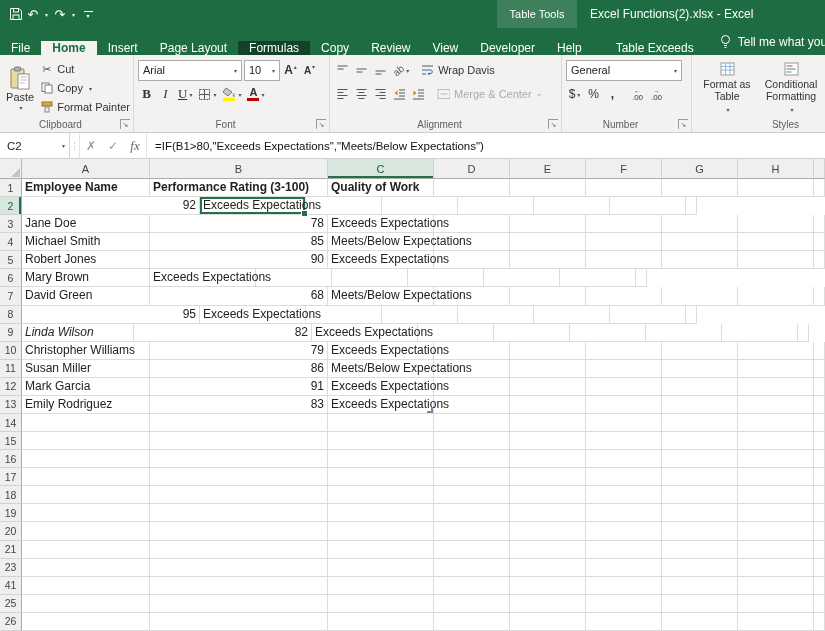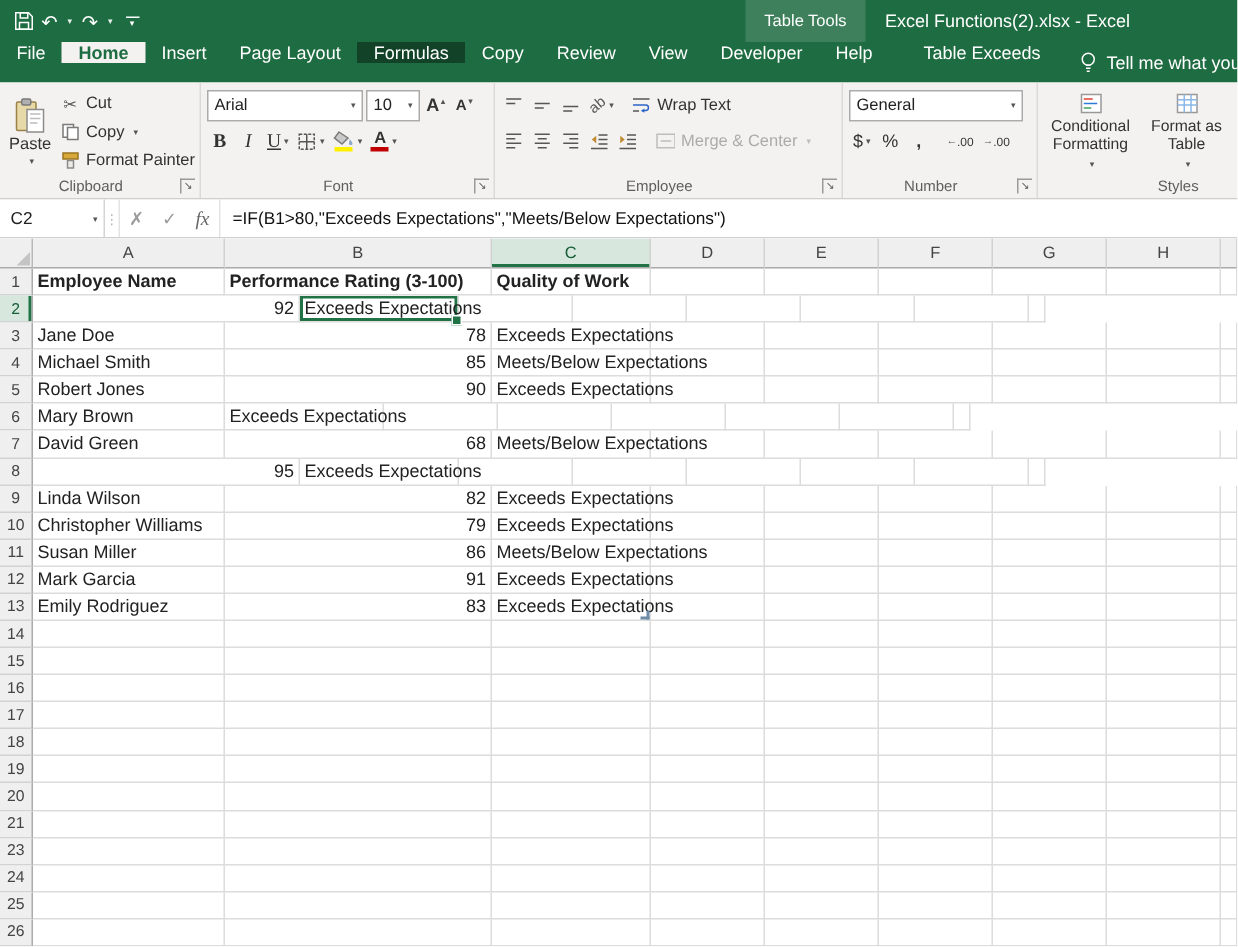--- a/index.html
+++ b/index.html
@@ -13,21 +13,21 @@
   .qbtn{height:20px;min-width:16px;display:flex;align-items:center;justify-content:center;color:#fff;font-size:13px}
   .qcaret{font-size:6px;width:9px;display:flex;align-items:center;justify-content:center;color:#E8F2EC}
   .customize-qat{display:flex;flex-direction:column;align-items:center;justify-content:center;width:18px;height:20px}
   .customize-qat .bar{width:9px;border-top:1px solid #fff;margin-bottom:2px}
   .customize-qat .car{font-size:6px;line-height:4px}
   .ctx-chip{position:absolute;left:497px;top:0;height:28px;width:80px;background:rgba(255,255,255,.14);display:flex;align-items:center;justify-content:center;font-size:11px;color:#fff}
   .win-title{position:absolute;left:590px;top:0;height:28px;display:flex;align-items:center;font-size:12px;color:#fff;white-space:nowrap}
 
   
   .tabsbar{height:27px;background:#1E6C41;display:flex;align-items:stretch;color:#fff;flex:none}
-  .tabs{display:flex;align-items:flex-start}
+  .tabs{display:flex;align-items:flex-end}
   .tab{padding:0 11px;display:flex;align-items:center;font-size:12px;white-space:nowrap;cursor:default}
   .tab.active{background:#F3F2F1;color:#1E6C41;font-weight:bold}
   .tab.focused{background:rgba(0,0,0,.38)}
   .tab.contextual{margin-left:12px}
   .tellme{display:flex;align-items:center;gap:6px;margin-left:14px;font-size:12px;white-space:nowrap}
 
   
   .ribbon{height:78px;background:#F3F2F1;border-bottom:1px solid #D0CECC;display:flex;flex:none;overflow:hidden}
   .rgroup{position:relative;height:100%;border-right:1px solid #DCDAD8;padding:3px 3px 16px 4px;flex:none}
   .rg-label{position:absolute;bottom:2px;left:0;right:12px;text-align:center;font-size:10px;color:#605E5C;white-space:nowrap}
@@ -52,21 +52,21 @@
   .italI{font-style:italic;font-family:"Liberation Serif",serif;font-size:13px}
   .undU{text-decoration:underline;font-family:"Liberation Serif",serif;font-size:13px}
   .color-stack{display:flex;flex-direction:column;align-items:center;justify-content:center;line-height:10px}
   .color-bar{width:12px;height:3px;margin-top:1px}
 
   
   .dim{color:#ABABAB}
   .dim .si,.dim .caret{color:#BDBDBD}
 
   
-  .dec{display:flex;flex-direction:row;align-items:center;justify-content:center;line-height:7px}
+  .dec{display:flex;flex-direction:column;align-items:center;justify-content:center;line-height:7px}
   .dec .ar{font-size:7px;color:#555}
   .dec .nm{font-size:8px;color:#333}
 
   
   .styles-body{display:flex;gap:2px;height:60px}
   .style-btn{width:62px;display:flex;flex-direction:column;align-items:center;justify-content:flex-start;padding-top:4px;gap:2px;font-size:10.5px;color:#333;text-align:center;line-height:12px}
   .style-btn .lbl{white-space:normal;width:58px}
 
   
   .fbar{height:26px;background:#fff;border-bottom:1px solid #CFCFCF;display:flex;align-items:stretch;flex:none}
@@ -267,21 +267,21 @@
             <span class="caret">▾</span>
           </div>
         <div class="sbtn" style="margin-left:8px">
           <span class="si">
               <svg width="13" height="12">
                 <path d="M1 2h11M1 10h4" stroke="#565656" fill="none"></path>
                 <path d="M1 6h8.5a1.8 1.8 0 0 1 0 3.6H8" stroke="#2B66C6" fill="none"></path>
                 <path d="M8.6 11.2l-2.4-1.4 2.4-1.4z" fill="#2B66C6"></path>
               </svg>
             </span>
-          <span>Wrap Text</span>
+          <span>Wrap Davis</span>
         </div>
       </div>
       <div class="rrow">
         <div class="fbtn">
             <svg width="13" height="12">
               <path d="M1.5 1.5h10M1.5 4.5h6M1.5 7.5h10M1.5 10.5h6" stroke="#565656"></path>
             </svg>
           </div>
         <div class="fbtn">
             <svg width="13" height="12">
@@ -309,21 +309,21 @@
           <span class="si">
               <svg width="14" height="12">
                 <rect x="1" y="1.5" width="12" height="9" fill="none" stroke="#BDBDBD"></rect>
                 <path d="M3.5 6h7" stroke="#BDBDBD"></path>
               </svg>
             </span>
           <span>Merge &amp; Center</span>
           <span class="caret">▾</span>
         </div>
       </div>
-      <span class="rg-label">Employee</span>
+      <span class="rg-label">Alignment</span>
       <span class="launcher">↘</span>
     </div>
 
     <div class="rgroup" style="width:130px">
       <div class="rrow">
         <div class="combo" style="width:116px">
           <span>General</span>
           <span class="caret">▾</span>
         </div>
       </div>
@@ -342,36 +342,36 @@
             <span class="ar">→</span>
             <span class="nm">.00</span>
           </div>
       </div>
       <span class="rg-label">Number</span>
       <span class="launcher">↘</span>
     </div>
 
     <div class="rgroup" style="width:200px">
       <div class="styles-body">
+        <div class="style-btn">
+          <svg width="15" height="14">
+              <rect x="1" y="1" width="13" height="12" fill="#fff" stroke="#999"></rect>
+              <path d="M1 4.5h13M1 8h13M5.5 1v12M10 1v12" stroke="#8AB6E8"></path>
+            </svg>
+          <span class="lbl">Format as Table</span>
+          <span class="caret">▾</span>
+        </div>
         <div class="style-btn">
           <svg width="15" height="14">
               <rect x="1" y="1" width="13" height="12" fill="#fff" stroke="#999"></rect>
               <path d="M2.5 4h6" stroke="#E03C32"></path>
               <path d="M2.5 7h9" stroke="#2C7BD6"></path>
               <path d="M2.5 10h5" stroke="#3BA55C"></path>
             </svg>
           <span class="lbl">Conditional Formatting</span>
-          <span class="caret">▾</span>
-        </div>
-        <div class="style-btn">
-          <svg width="15" height="14">
-              <rect x="1" y="1" width="13" height="12" fill="#fff" stroke="#999"></rect>
-              <path d="M1 4.5h13M1 8h13M5.5 1v12M10 1v12" stroke="#8AB6E8"></path>
-            </svg>
-          <span class="lbl">Format as Table</span>
           <span class="caret">▾</span>
         </div>
         <div class="style-btn">
           
           
         </div>
       </div>
       <span class="rg-label">Styles</span>
     </div>
   </div>
@@ -492,21 +492,21 @@
           <div class="cell" style="width: 106px;">Exceeds Expectations</div>
           <div class="cell" style="width: 76px;"></div>
           <div class="cell" style="width: 76px;"></div>
           <div class="cell" style="width: 76px;"></div>
           <div class="cell" style="width: 76px;"></div>
           <div class="cell" style="width: 76px;"></div>
           <div class="cell" style="width: 11px;"></div>
         </div>
         <div class="grow">
           <div class="rowhdr">9</div>
-          <div class="cell" style="width: 128px;">Linda Wilson</div>
+          <div class="cell" style="width: 112px; font-style: italic;">Linda Wilson</div>
           <div class="cell num" style="width: 178px;">82</div>
           <div class="cell" style="width: 106px;">Exceeds Expectations</div>
           <div class="cell" style="width: 76px;"></div>
           <div class="cell" style="width: 76px;"></div>
           <div class="cell" style="width: 76px;"></div>
           <div class="cell" style="width: 76px;"></div>
           <div class="cell" style="width: 76px;"></div>
           <div class="cell" style="width: 11px;"></div>
         </div>
         <div class="grow">
@@ -659,21 +659,21 @@
           <div class="cell" style="width: 178px;"></div>
           <div class="cell" style="width: 106px;"></div>
           <div class="cell" style="width: 76px;"></div>
           <div class="cell" style="width: 76px;"></div>
           <div class="cell" style="width: 76px;"></div>
           <div class="cell" style="width: 76px;"></div>
           <div class="cell" style="width: 76px;"></div>
           <div class="cell" style="width: 11px;"></div>
         </div>
         <div class="grow">
-          <div class="rowhdr">24</div>
+          <div class="rowhdr">41</div>
           <div class="cell" style="width: 128px;"></div>
           <div class="cell" style="width: 178px;"></div>
           <div class="cell" style="width: 106px;"></div>
           <div class="cell" style="width: 76px;"></div>
           <div class="cell" style="width: 76px;"></div>
           <div class="cell" style="width: 76px;"></div>
           <div class="cell" style="width: 76px;"></div>
           <div class="cell" style="width: 76px;"></div>
           <div class="cell" style="width: 11px;"></div>
         </div>

